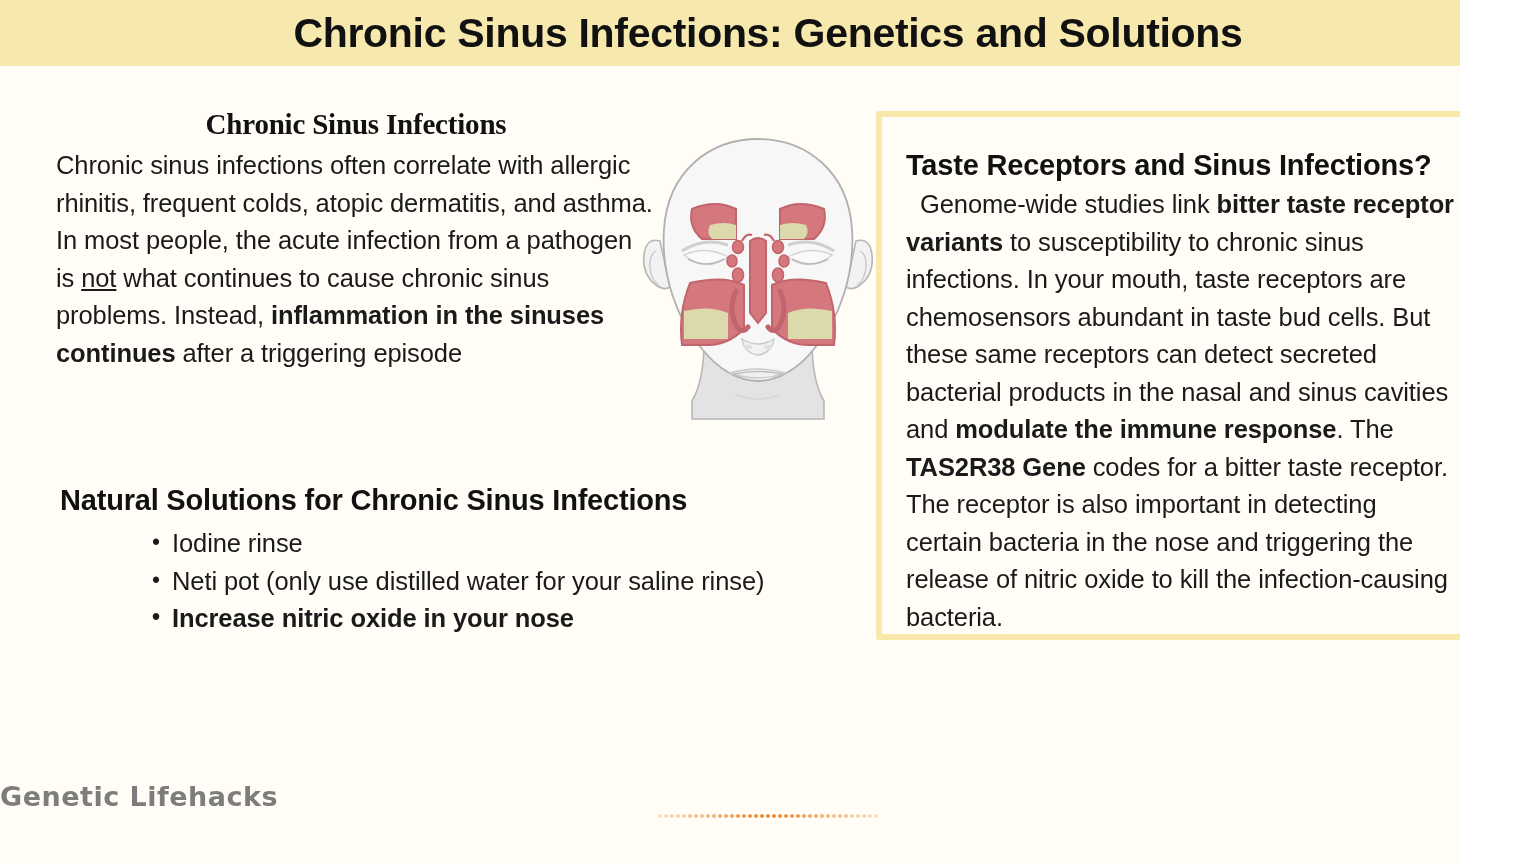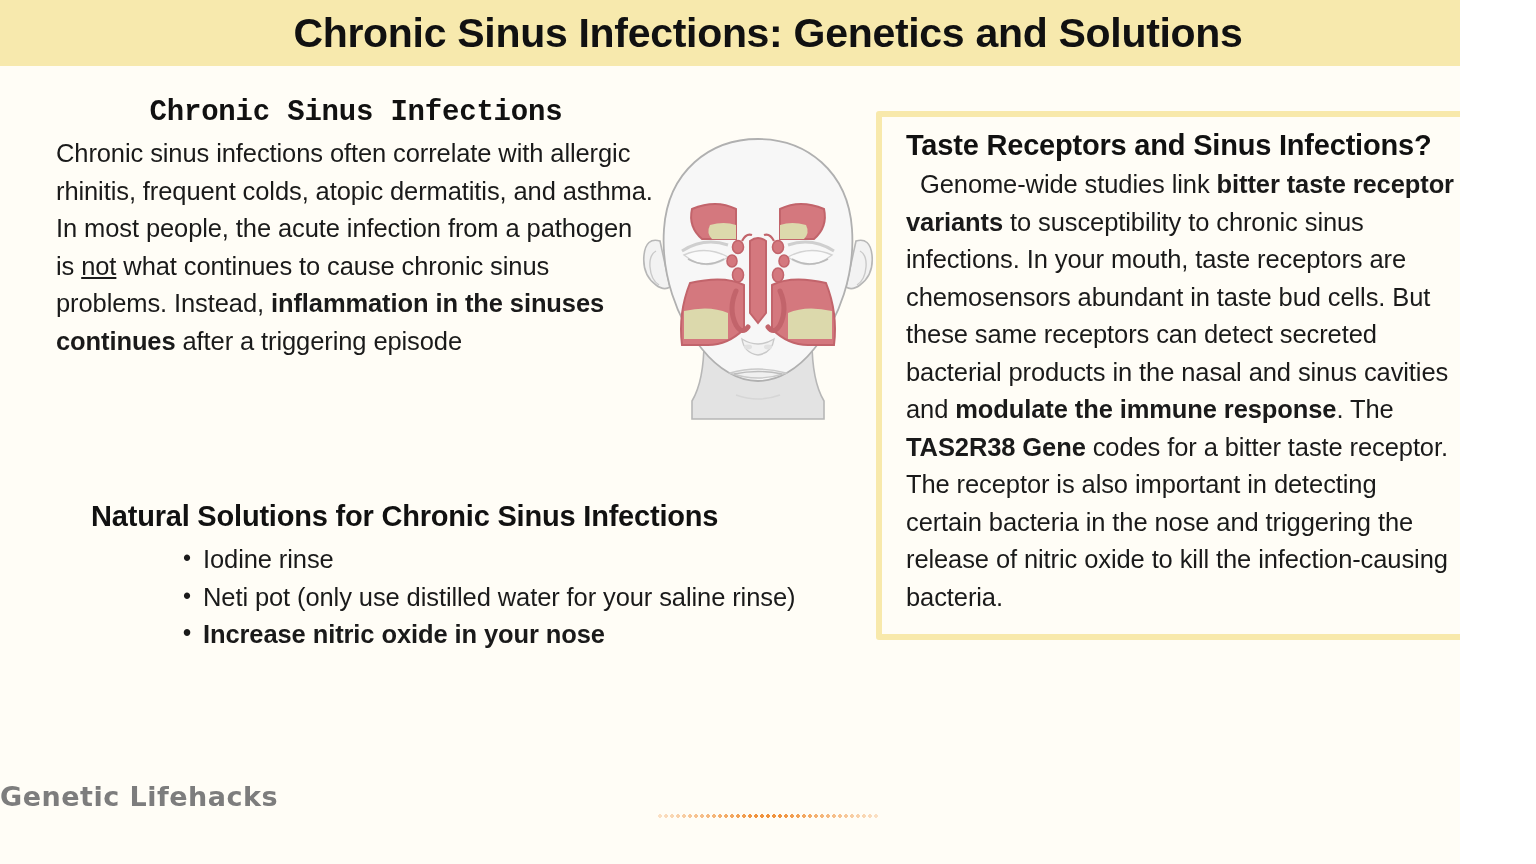--- a/index.html
+++ b/index.html
@@ -41,26 +41,26 @@
   }
 
   
   .left-col {
     position: absolute;
     left: 56px;
     top: 96px;
     width: 600px;
   }
   .sec-heading {
-    font-family: Liberation Mono, monospace;
+    font-family: Liberation Serif, serif;
     font-size: 29px;
     font-weight: bold;
     color: #111111;
     text-align: center;
-    margin: 0 0 6px 0;
+    margin: 12px 0 6px 0;
     letter-spacing: -0.2px;
   }
   .body-text {
     font-family: "Liberation Sans Narrow", "Liberation Sans", sans-serif;
     font-size: 25.5px;
     line-height: 37.5px;
     color: #1a1a1a;
     margin: 0;
     letter-spacing: -0.1px;
   }
@@ -74,23 +74,22 @@
     top: 133px;
     width: 252px;
     height: 292px;
   }
   .head-figure svg { display: block; }
 
   
   .solutions {
     position: absolute;
     left: 56px;
-    top: 500px;
+    top: 484px;
     width: 710px;
-    margin-left: 31px;
   }
   .solutions-heading {
     font-family: "Liberation Sans Narrow", "Liberation Sans", sans-serif;
     font-size: 29px;
     font-weight: bold;
     color: #111111;
     margin: 0 0 8px 4px;
     letter-spacing: -0.2px;
     white-space: nowrap;
   }
@@ -126,21 +125,21 @@
     left: 876px;
     top: 111px;
     width: 611px;
     height: 529px;
     box-sizing: border-box;
     border: 6px solid #F8E9AB;
     background: #FFFDF6;
     border-radius: 3px;
   }
   .right-panel-inner {
-    padding: 12px 22px 10px 24px;
+    padding: 32px 22px 10px 24px;
   }
   .right-heading {
     font-family: "Liberation Sans Narrow", "Liberation Sans", sans-serif;
     font-size: 29px;
     font-weight: bold;
     color: #111111;
     margin: 0 0 4px 0;
     letter-spacing: -0.2px;
     white-space: nowrap;
   }

